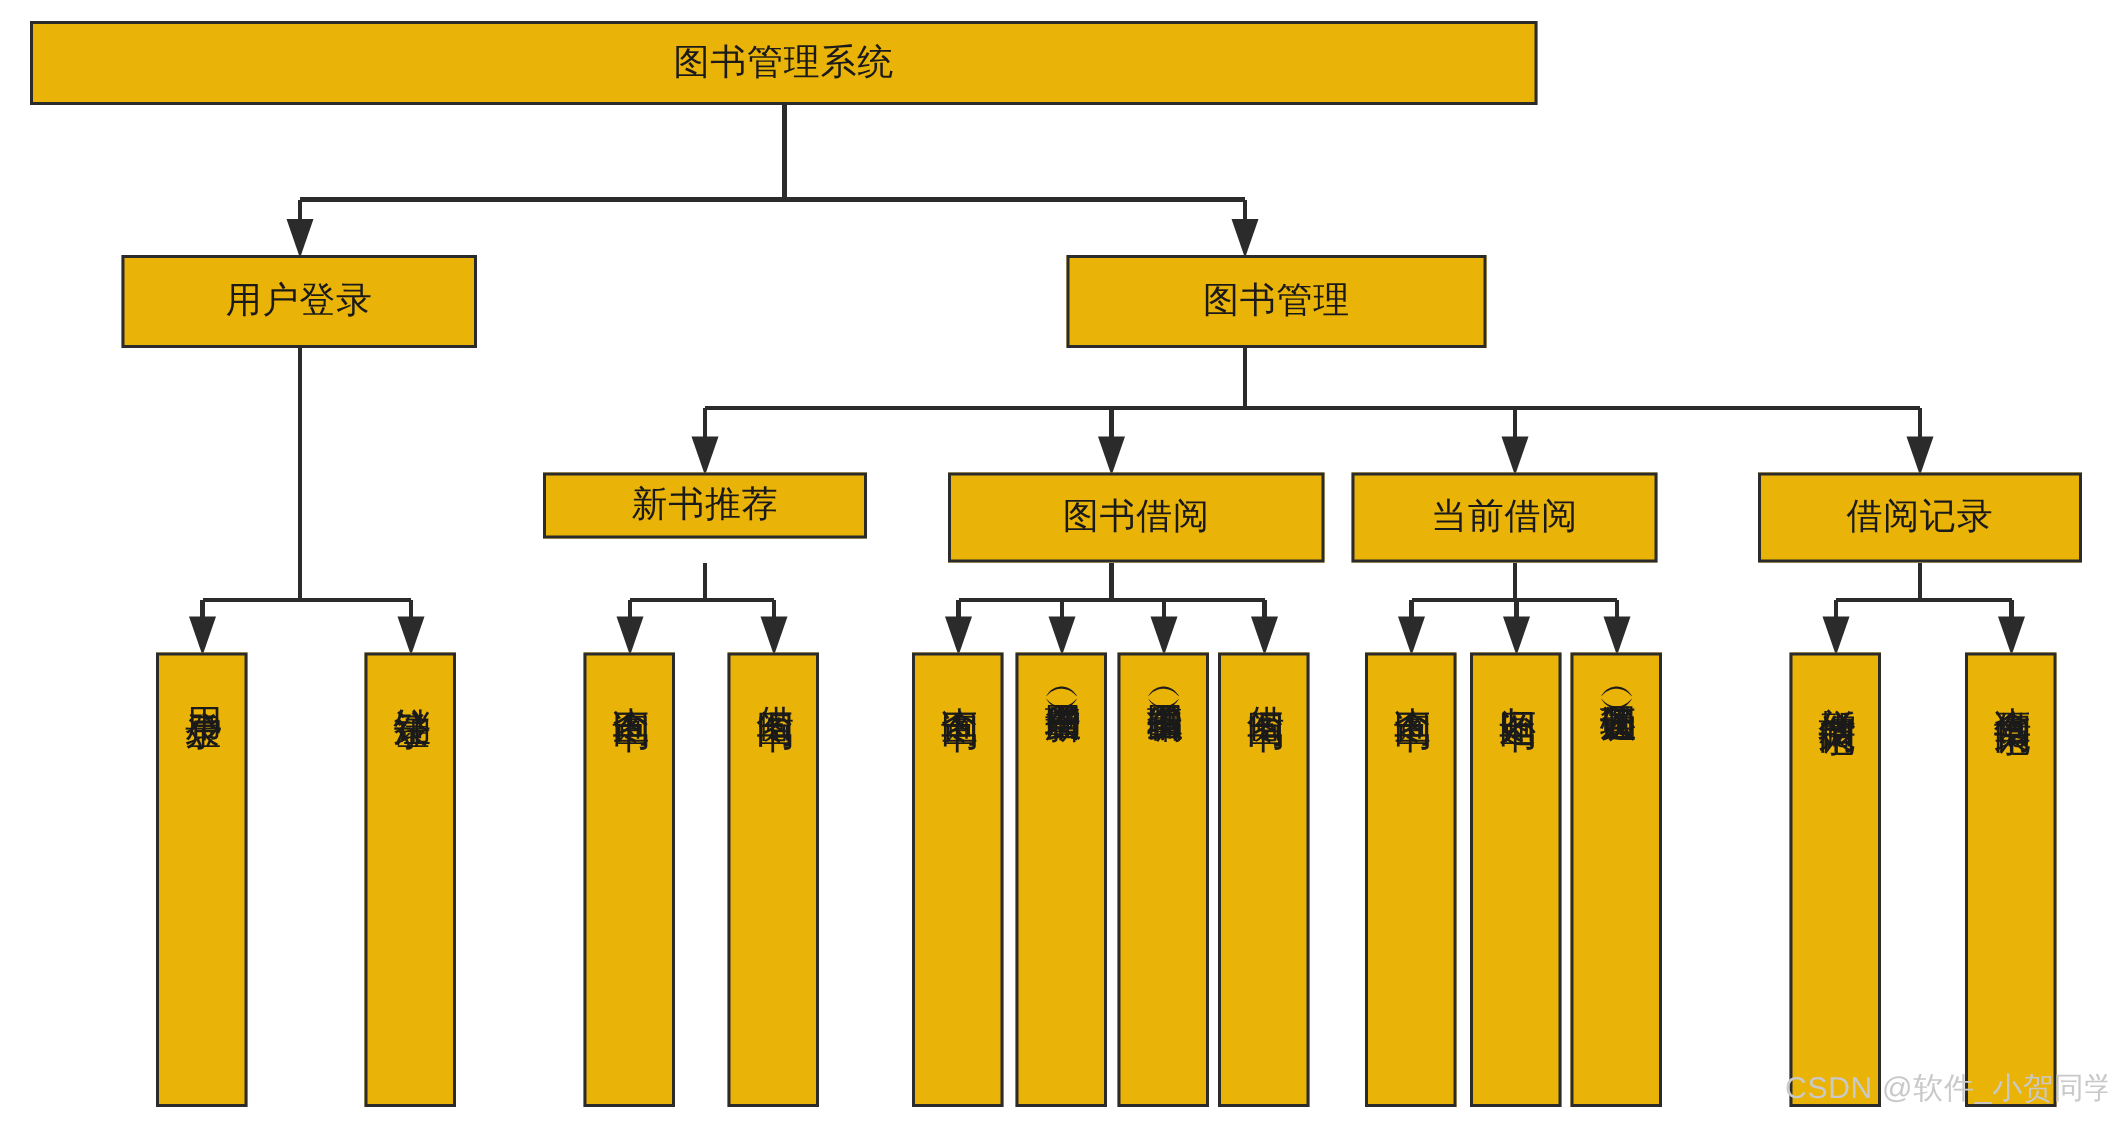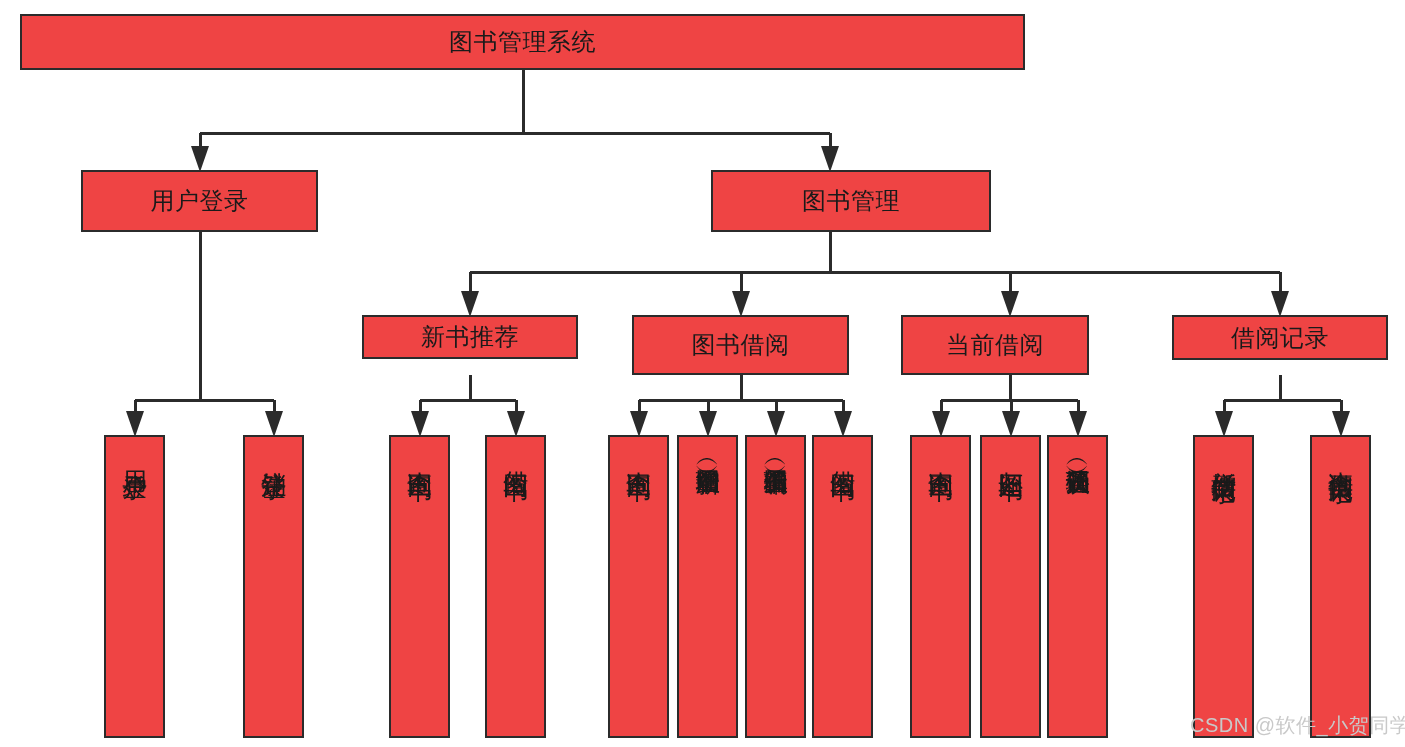--- a/index.html
+++ b/index.html
@@ -23,21 +23,21 @@
     position: absolute;
     left: 0;
     top: 0;
     width: 1405px;
     height: 747px;
     pointer-events: none;
   }
   .node {
     position: absolute;
     box-sizing: border-box;
-    background: #ef4444;
+    background: #eab308;
     border: 2px solid #0f172a;
     display: flex;
     align-items: center;
     justify-content: center;
     overflow: hidden;
   }
   .node-label {
     color: #1a1a1a;
     text-align: center;
     white-space: pre;
@@ -137,27 +137,27 @@
       </div>
       <div class="node horizontal" style="left: 81px; top: 170px; width: 237px; height: 62px; border-color: rgb(43, 43, 43);">
         <span class="node-label" style="color: rgb(26, 26, 26);">用户登录</span>
       </div>
       <div class="node horizontal" style="left: 711px; top: 170px; width: 280px; height: 62px; border-color: rgb(43, 43, 43);">
         <span class="node-label" style="color: rgb(26, 26, 26);">图书管理</span>
       </div>
       <div class="node horizontal" style="left: 362px; top: 315px; width: 216px; height: 44px; border-color: rgb(43, 43, 43);">
         <span class="node-label" style="color: rgb(26, 26, 26);">新书推荐</span>
       </div>
-      <div class="node horizontal" style="left: 632px; top: 315px; width: 217px; height: 60px; border-color: rgb(43, 43, 43);">
+      <div class="node horizontal" style="left: 632px; top: 315px; width: 251px; height: 60px; border-color: rgb(43, 43, 43);">
         <span class="node-label" style="color: rgb(26, 26, 26);">图书借阅</span>
       </div>
-      <div class="node horizontal" style="left: 901px; top: 315px; width: 188px; height: 60px; border-color: rgb(43, 43, 43);">
+      <div class="node horizontal" style="left: 901px; top: 315px; width: 204px; height: 60px; border-color: rgb(43, 43, 43);">
         <span class="node-label" style="color: rgb(26, 26, 26);">当前借阅</span>
       </div>
-      <div class="node horizontal" style="left: 1172px; top: 315px; width: 216px; height: 45px; border-color: rgb(43, 43, 43);">
+      <div class="node horizontal" style="left: 1172px; top: 315px; width: 216px; height: 60px; border-color: rgb(43, 43, 43);">
         <span class="node-label" style="color: rgb(26, 26, 26);">借阅记录</span>
       </div>
       <div class="node vertical" style="left: 104px; top: 435px; width: 61px; height: 303px; border-color: rgb(43, 43, 43);">
         <span class="node-label" style="color: rgb(26, 26, 26);">用户登录</span>
       </div>
       <div class="node vertical" style="left: 243px; top: 435px; width: 61px; height: 303px; border-color: rgb(43, 43, 43);">
         <span class="node-label" style="color: rgb(26, 26, 26);">注销登录</span>
       </div>
       <div class="node vertical" style="left: 389px; top: 435px; width: 61px; height: 303px; border-color: rgb(43, 43, 43);">
         <span class="node-label" style="color: rgb(26, 26, 26);">查询图书</span>

